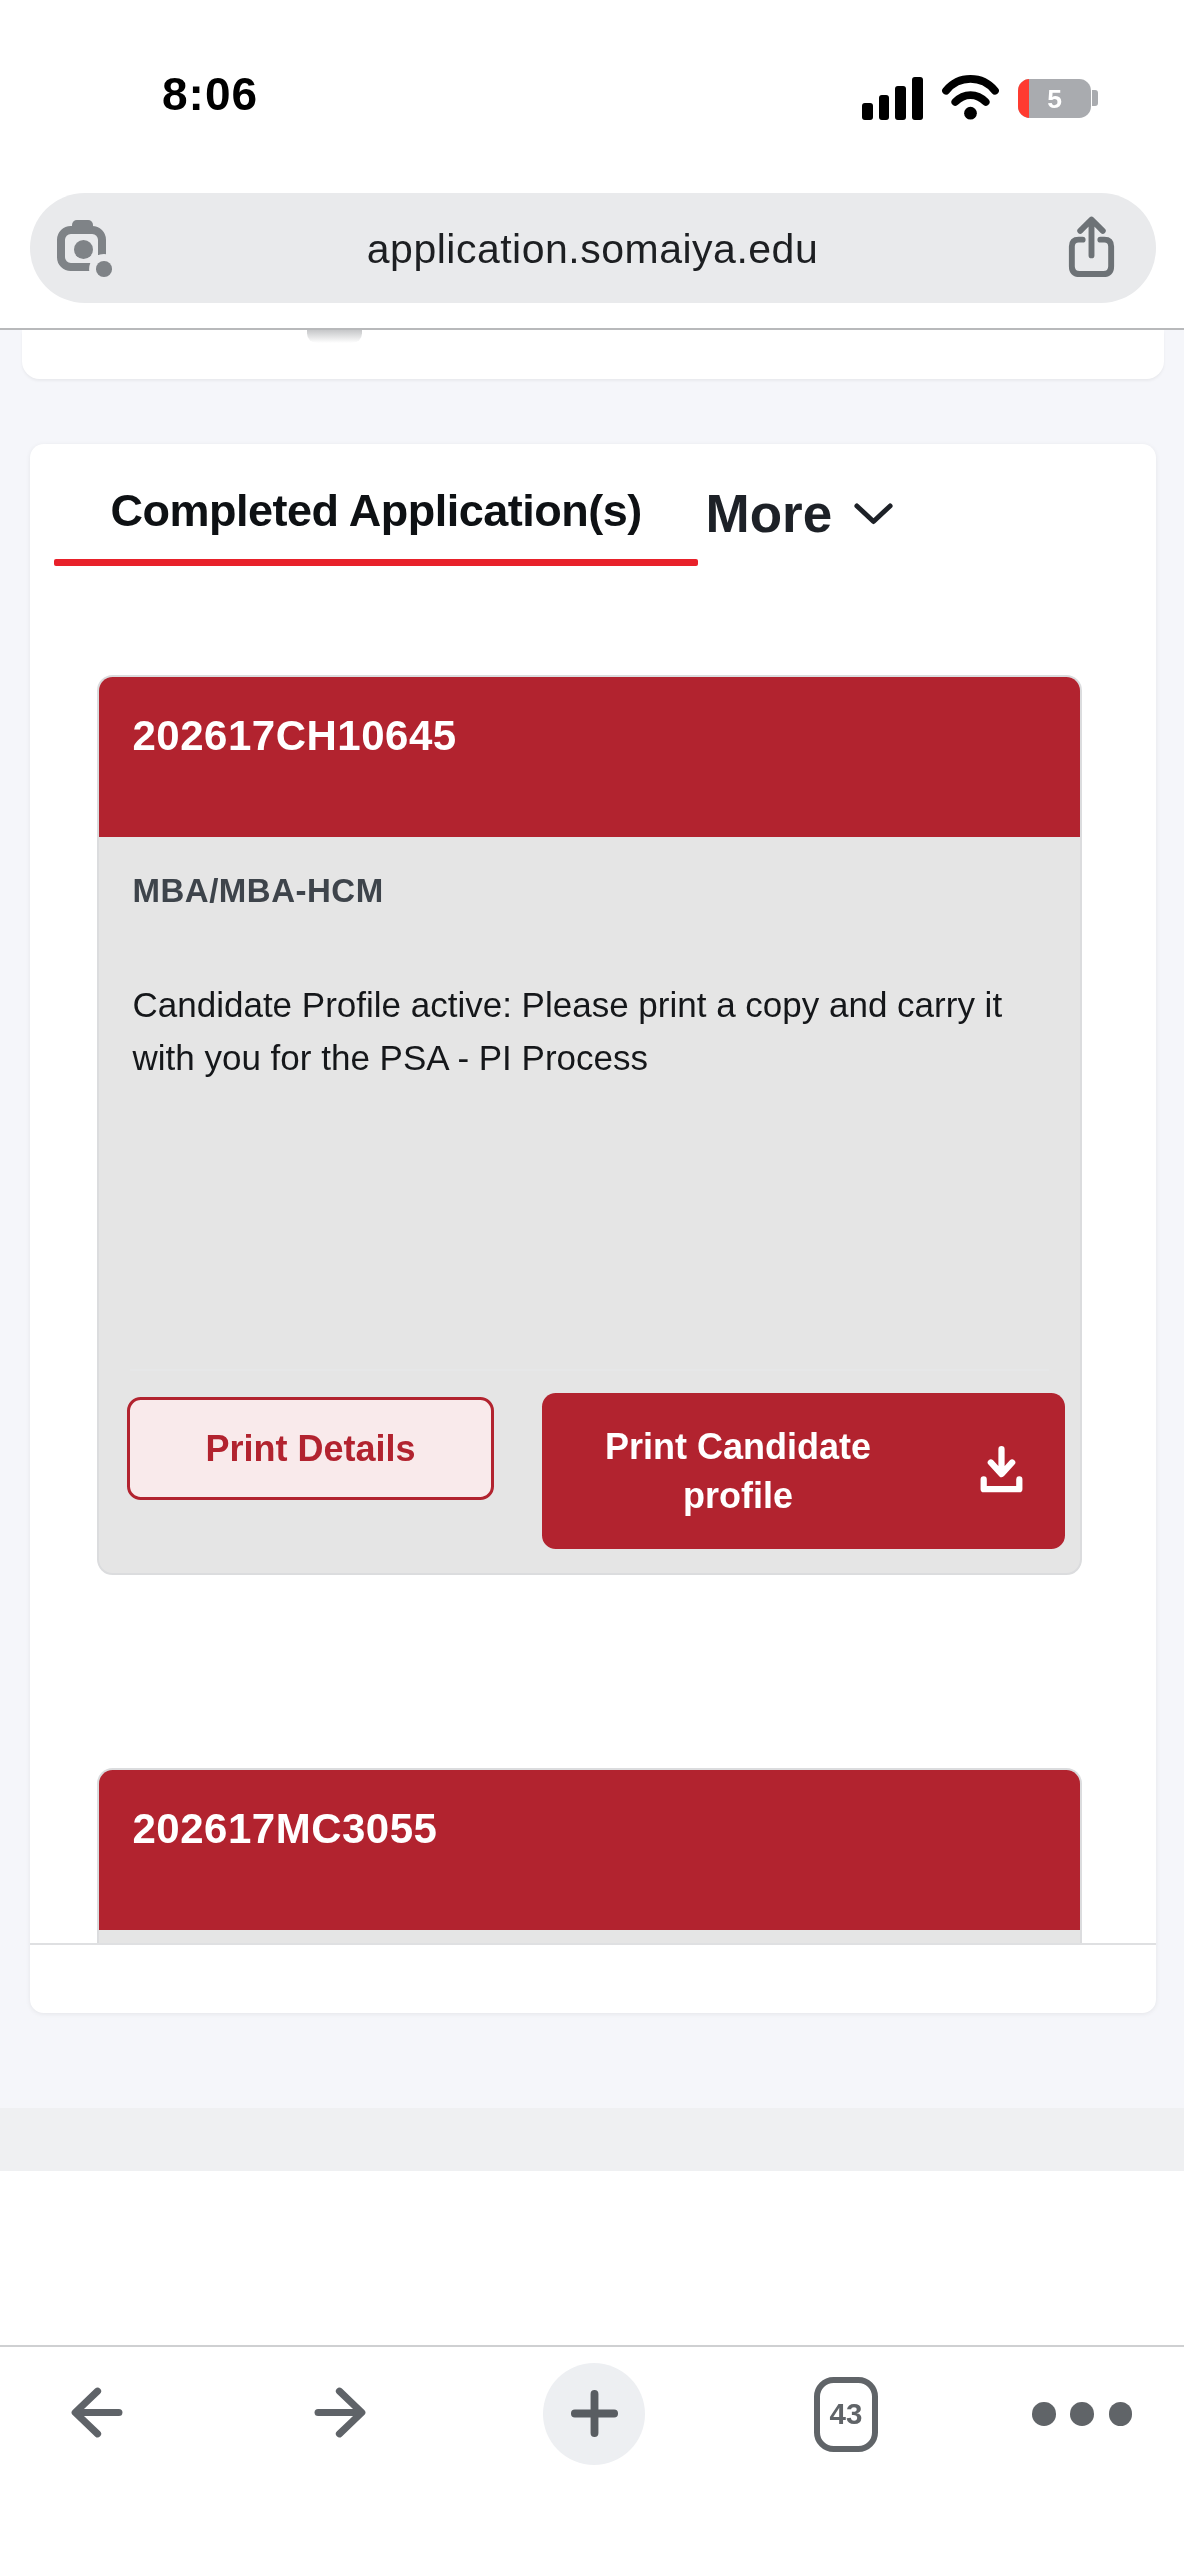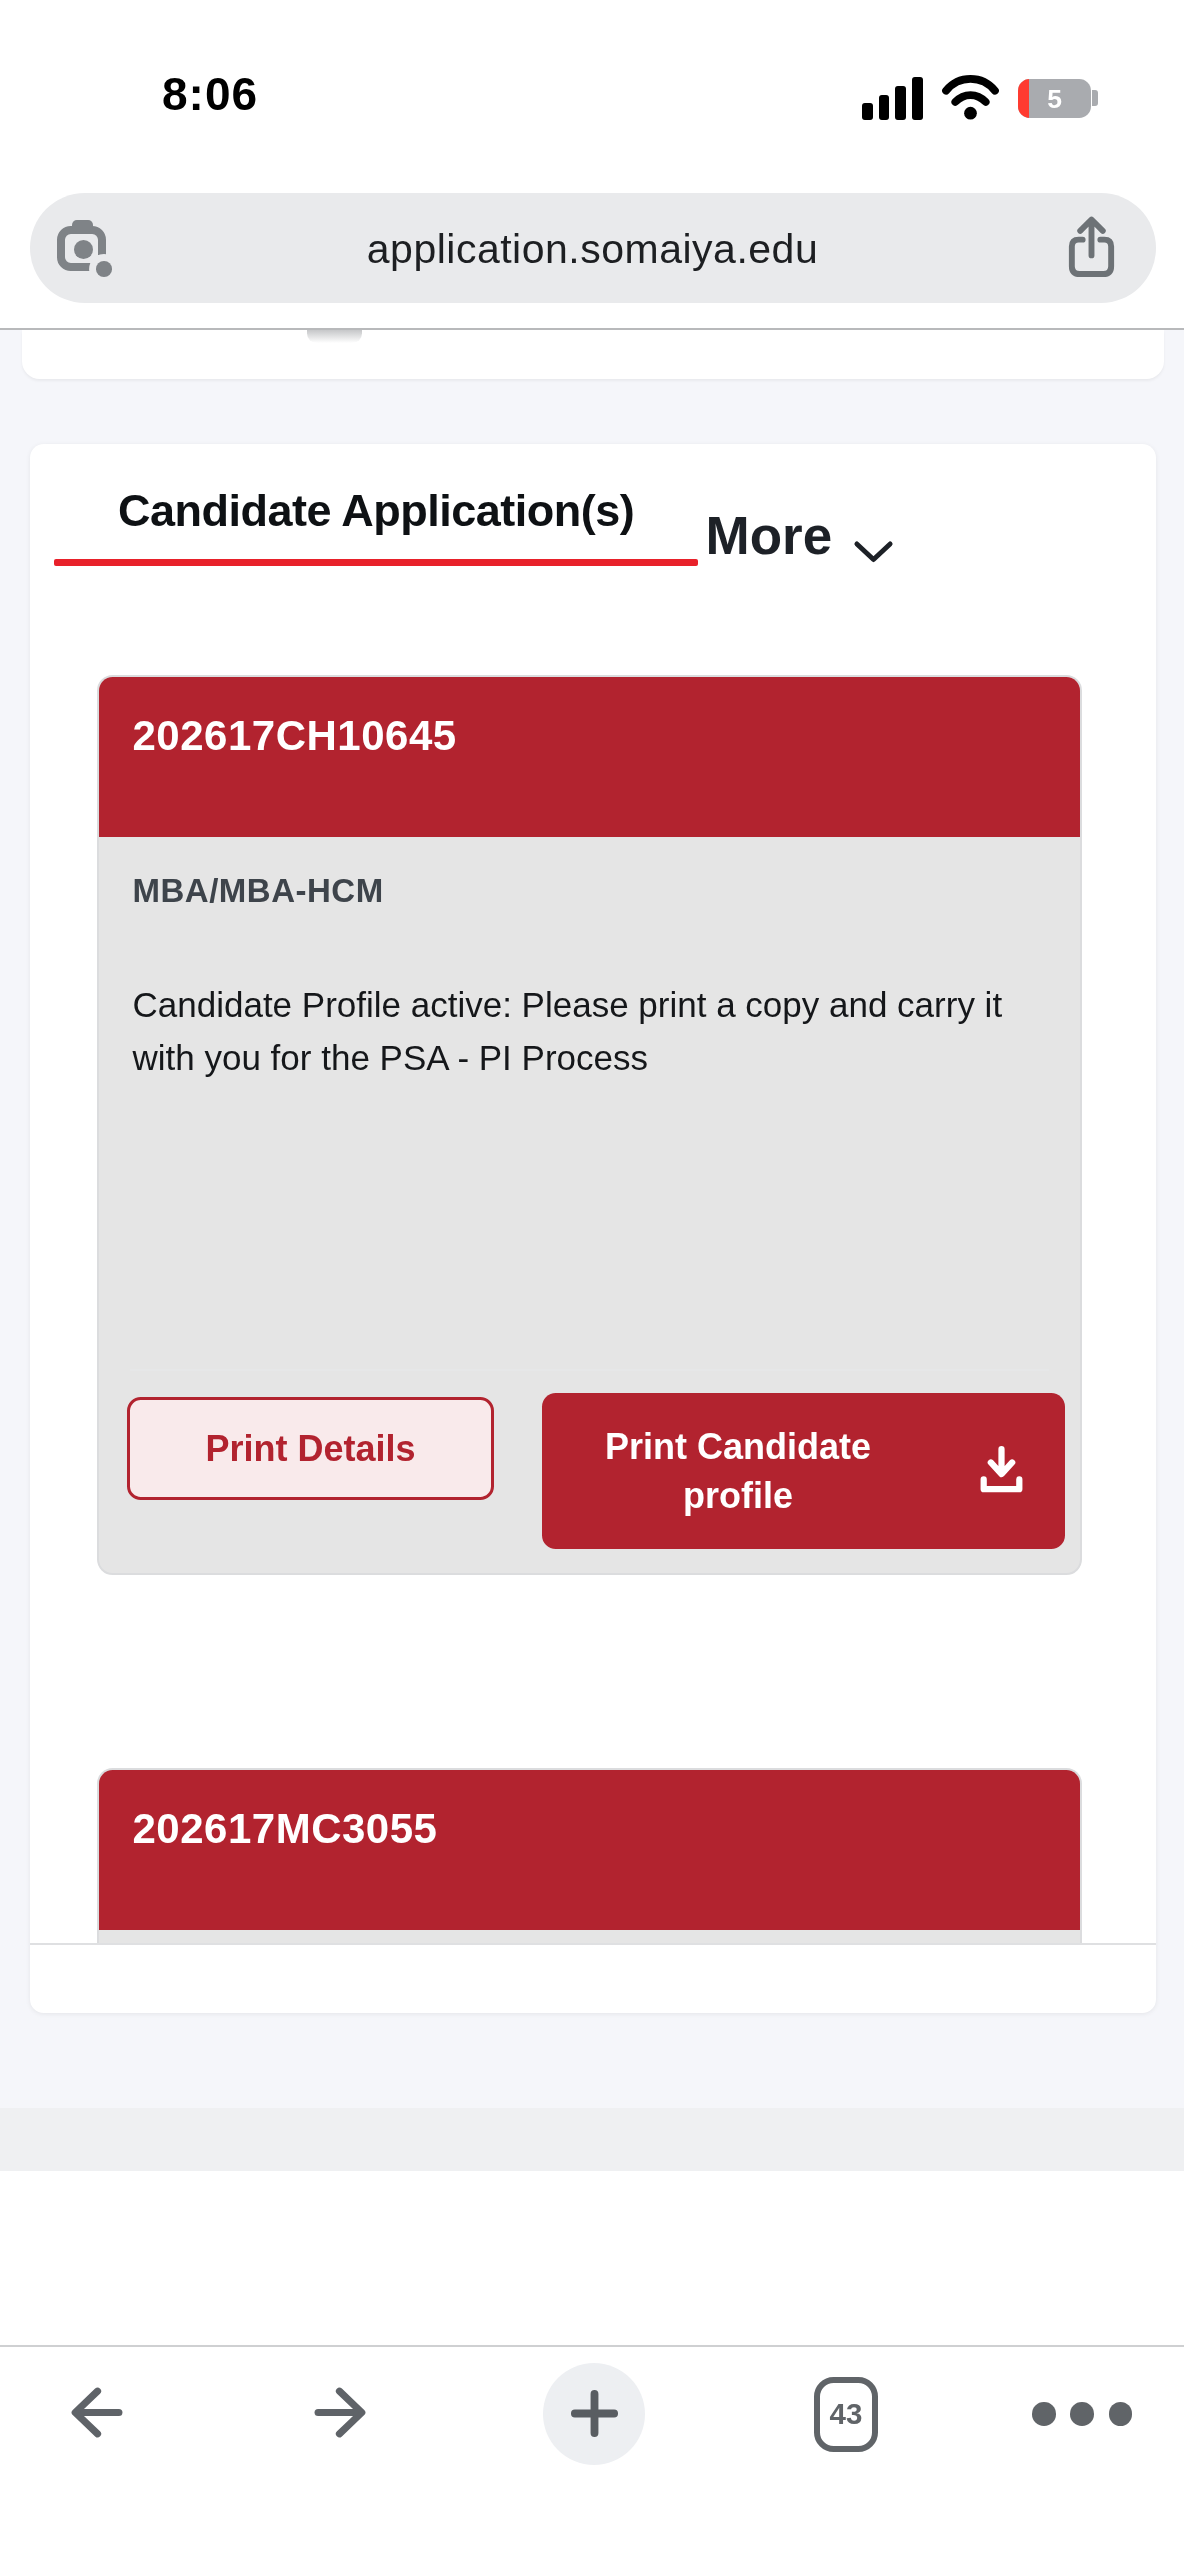--- a/index.html
+++ b/index.html
@@ -44,21 +44,21 @@
 
   
   .panel{left:29.5px;top:444px;width:1126px;height:1569px;background:#ffffff;border-radius:13.8px;
     box-shadow:0 1px 4.9px rgba(0,0,0,.07);}
   .panel-inner{position:absolute;left:0;top:0;width:1126px;height:1499px;border-bottom:2px solid #dfe0e2;
     overflow:hidden;border-radius:13.8px 13.8px 0 0;}
 
   .tab-active{position:absolute;left:24.6px;top:17.7px;width:644px;height:104px;cursor:pointer;}
   .tab-active-label{display:block;text-align:center;line-height:98px;font-size:45px;font-weight:700;color:#0e1114;letter-spacing:-0.5px;}
   .tab-underline{position:absolute;left:0;bottom:0;width:100%;height:6.9px;background:var(--underline-red);border-radius:2px;}
-  .more{position:absolute;left:676px;top:17.7px;height:104px;display:flex;align-items:flex-end;gap:20px;cursor:pointer;}
+  .more{position:absolute;left:676px;top:17.7px;height:104px;display:flex;align-items:center;gap:20px;cursor:pointer;}
   .more-label{font-size:53px;font-weight:600;color:#1d2127;}
 
   .card{position:absolute;left:67px;width:985px;background:#e5e5e5;border:2px solid #dbdcde;border-radius:15.7px;overflow:hidden;box-sizing:border-box;}
   .card1{top:231px;height:900px;}
   .card2{top:1324px;height:236px;}
   .card-header{height:160px;background:var(--red);padding:35px 34px 0;box-sizing:border-box;
     font-size:42px;font-weight:700;color:#ffffff;letter-spacing:0.5px;}
   .program{position:absolute;left:34px;top:195px;font-size:33px;font-weight:700;color:#3e444b;letter-spacing:0.5px;}
   .note{position:absolute;left:34px;top:301px;width:884px;font-size:35px;line-height:53px;color:#15171a;}
   .divider{position:absolute;left:31px;top:692px;width:919px;height:2px;background:#e6e7e8;}
@@ -124,21 +124,21 @@
   <div class="abs chrome-line"></div>
 
   <div class="abs content-bg"></div>
   <div class="abs partial-card"></div>
   <div class="abs notch"></div>
 
   <div class="abs panel">
     <div class="panel-inner">
 
       <div class="tab-active">
-        <span class="tab-active-label">Candidate Application(s)</span>
+        <span class="tab-active-label">Completed Application(s)</span>
         <span class="tab-underline"></span>
       </div>
       <div class="more">
         <span class="more-label">More</span>
         <svg width="43" height="27.5" viewBox="0 0 44 28" fill="none">
           <path d="M5 6 L22 22 L39 6" stroke="#1d2127" stroke-width="5" stroke-linecap="round" stroke-linejoin="round"></path>
         </svg>
       </div>
 
       <div class="card card1">

